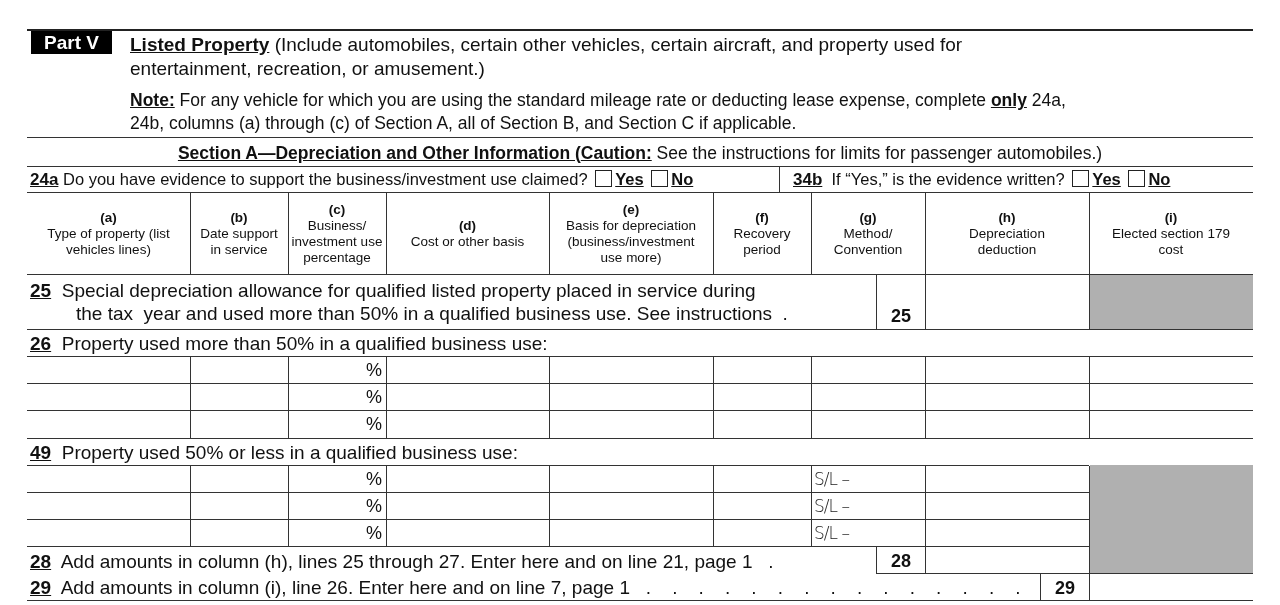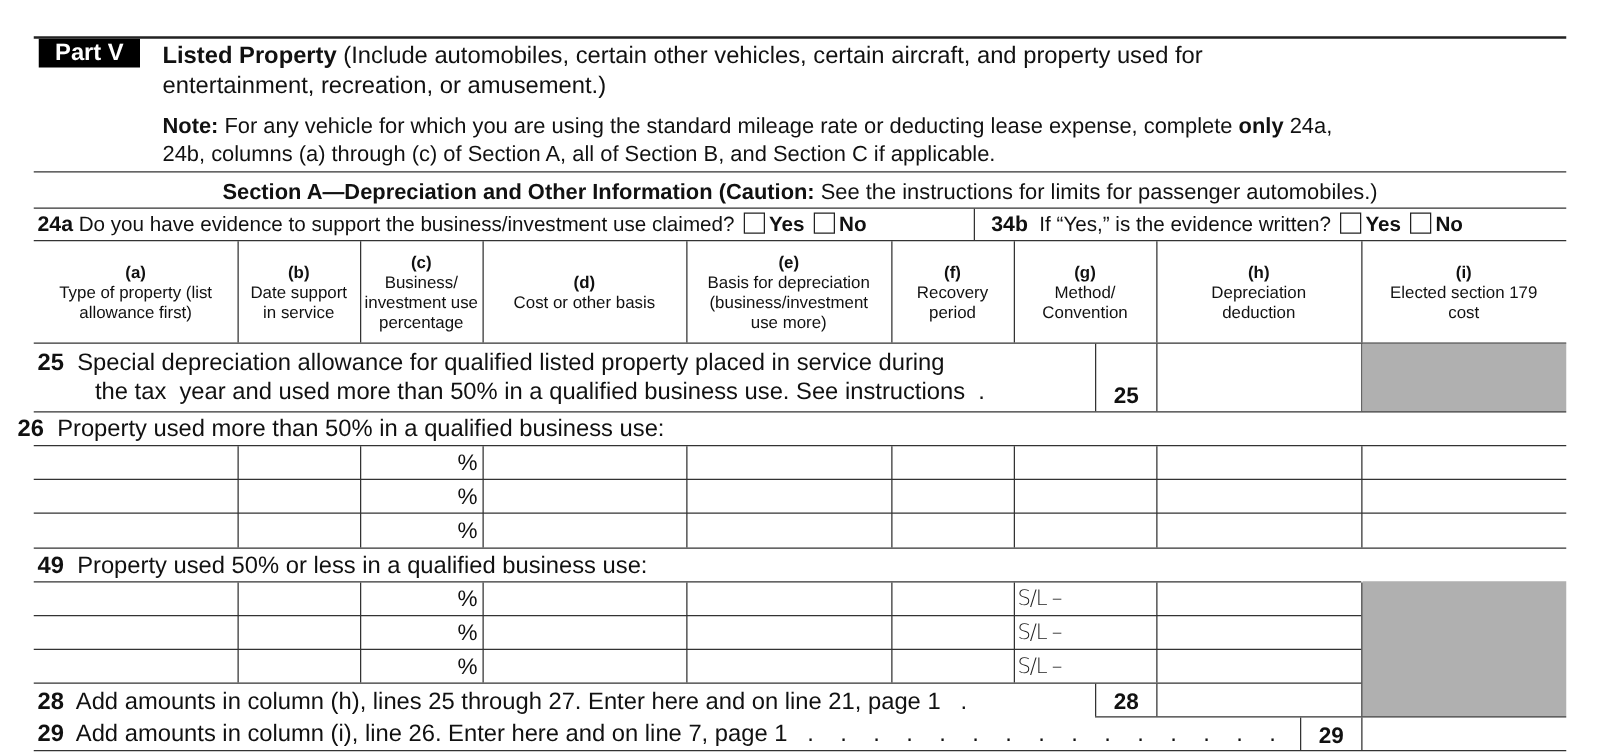--- a/index.html
+++ b/index.html
@@ -5,21 +5,21 @@
   html,body{margin:0;padding:0;background:#fff;}
   body{width:1280px;height:605px;position:relative;overflow:hidden;font-family:"Liberation Sans",sans-serif;color:#111;}
   .abs{position:absolute;}
   .hl{position:absolute;height:0;border-top:1px solid #333;}
   .hl.thick{border-top:2px solid #222;}
   .vl{position:absolute;width:0;border-left:1px solid #333;}
   .gray{position:absolute;background:#b0b0b0;}
   .partbox{position:absolute;left:31px;top:31px;width:81px;height:23px;background:#000;color:#fff;font-weight:bold;font-size:19px;line-height:23px;text-align:center;}
   .t18{font-size:19px;line-height:22px;}
   .t17{font-size:17.5px;line-height:22px;}
-  .b{font-weight:bold;}
+  .b{font-weight:bold;text-decoration:underline;}
   .hdr{position:absolute;top:196px;height:76px;display:flex;flex-direction:column;align-items:center;justify-content:center;text-align:center;font-size:13.5px;line-height:16px;}
   .hdr .lt{font-weight:bold;}
   .cb{display:inline-block;width:15px;height:15px;border:1px solid #222;vertical-align:-2px;margin:0 3px 0 3px;background:#fff;}
   .pct{position:absolute;font-size:18px;}
   .sl{position:absolute;font-size:17px;font-family:"DejaVu Sans",sans-serif;font-weight:300;letter-spacing:-1px;color:#222;}
   .linenum{position:absolute;font-weight:bold;font-size:18px;text-align:center;}
   .field{position:absolute;}
 </style>
 </head>
 <body>
@@ -55,21 +55,21 @@
   <span class="b" style="font-size:17px;">34b</span>&nbsp;
   <span>If “Yes,” is the evidence written?</span>
   <span class="cb"></span><span class="b">Yes</span>
   <span class="cb"></span><span class="b">No</span>
 </div>
 <div class="hl" style="left:27px;top:192px;width:1226px;"></div>
 
 <div class="hdr" style="left:27px;width:163px;">
   <span class="lt">(a)</span>
   <span>Type of property (list</span>
-  <span>allowance first)</span>
+  <span>vehicles lines)</span>
 </div>
 <div class="hdr" style="left:190px;width:98px;">
   <span class="lt">(b)</span>
   <span>Date support</span>
   <span>in service</span>
 </div>
 <div class="hdr" style="left:288px;width:98px;">
   <span class="lt">(c)</span>
   <span>Business/</span>
   <span>investment use</span>
@@ -122,21 +122,21 @@
 </div>
 <div class="abs t18" style="left:76px;top:303px;white-space:pre;">the tax  year and used more than 50% in a qualified business use. See instructions  .</div>
 <div class="vl" style="left:876px;top:275px;height:54px;"></div>
 <div class="linenum" style="left:877px;top:306px;width:48px;">25</div>
 <div class="vl" style="left:925px;top:275px;height:54px;"></div>
 <div class="field" style="left:926px;top:275px;width:163px;height:54px;"></div>
 <div class="vl" style="left:1089px;top:275px;height:54px;"></div>
 <div class="gray" style="left:1090px;top:275px;width:163px;height:54px;"></div>
 <div class="hl" style="left:27px;top:329px;width:1226px;"></div>
 
-<div class="abs t18" style="left:14px;top:333px;white-space:nowrap;">
+<div class="abs t18" style="left:30px;top:333px;white-space:nowrap;">
   <span class="b">26</span>&nbsp;&nbsp;<span>Property used more than 50% in a qualified business use:</span>
 </div>
 <div class="hl" style="left:27px;top:356px;width:1226px;"></div>
 
 <div>
   <div class="pct" style="left:366px;top:360px;">%</div>
 </div>
 <div class="hl" style="left:27px;top:383px;width:1226px;"></div>
 <div>
   <div class="pct" style="left:366px;top:387px;">%</div>

